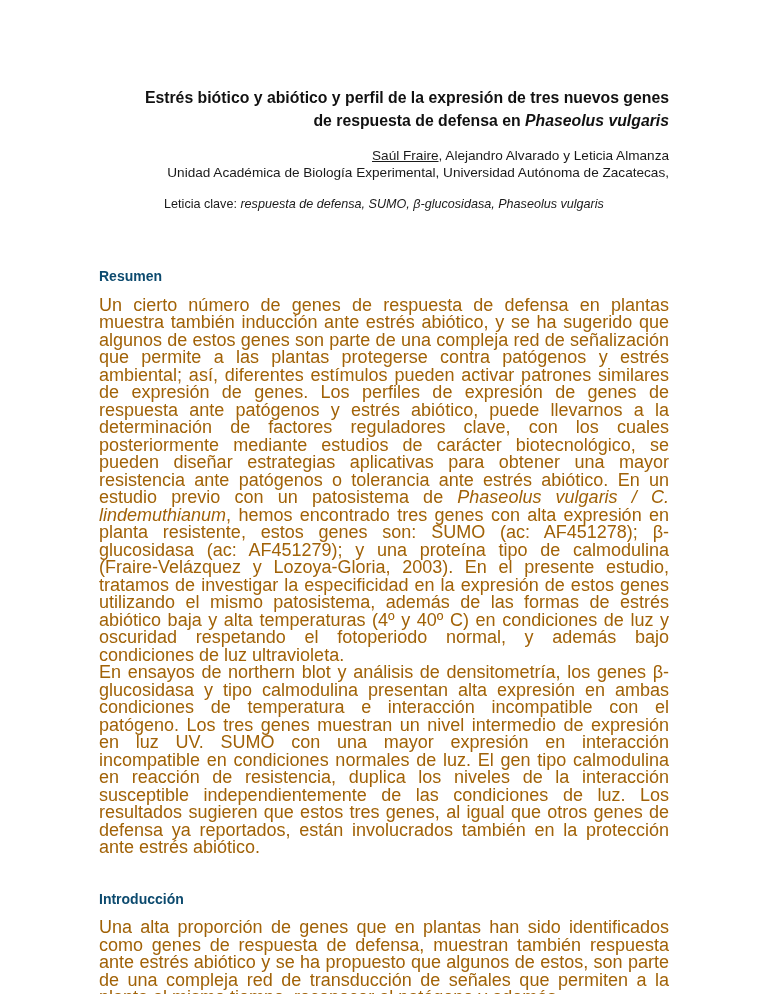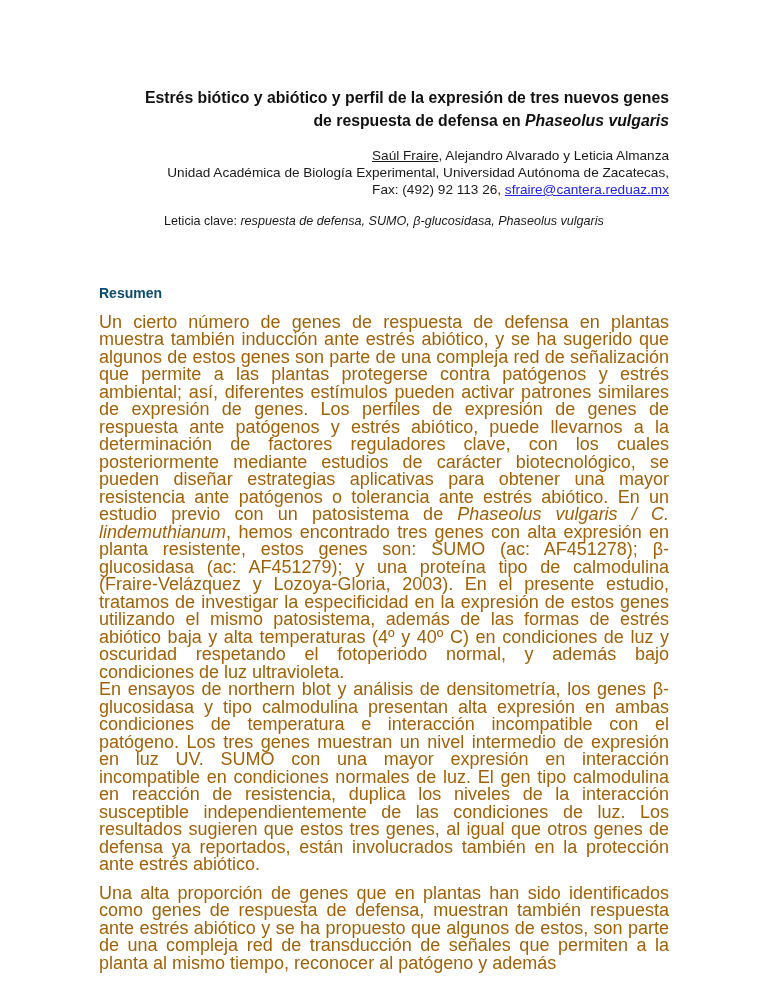--- a/index.html
+++ b/index.html
@@ -70,27 +70,27 @@
 </head>
 <body>
 
 <div class="page">
 
   <div class="title"><span>Estrés biótico y abiótico y perfil de la expresión de tres nuevos genes</span><br><span>de respuesta de defensa en </span><span class="italic">Phaseolus vulgaris</span></div>
 
   <div class="authors-block">
     <div><span class="underline">Saúl Fraire</span><span>, Alejandro Alvarado y Leticia Almanza</span></div>
     <div>Unidad Académica de Biología Experimental, Universidad Autónoma de Zacatecas,</div>
-    <div><span>Fax: (492) 92 113 26, </span><a class="email-link" href="#">sfraire@cantera.reduaz.mx</a></div>
   </div>
 
   <div class="keywords"><span>Leticia clave: </span><span class="value">respuesta de defensa, SUMO, β-glucosidasa, Phaseolus vulgaris</span></div>
 
   <h2 class="section-heading resumen-heading">Resumen</h2>
 
   <p class="body-para first-after-heading"><span>Un cierto número de genes de respuesta de defensa en plantas muestra también inducción ante estrés abiótico, y se ha sugerido que algunos de estos genes son parte de una compleja red de señalización que permite a las plantas protegerse contra patógenos y estrés ambiental; así, diferentes estímulos pueden activar patrones similares de expresión de genes. Los perfiles de expresión de genes de respuesta ante patógenos y estrés abiótico, puede llevarnos a la determinación de factores reguladores clave, con los cuales posteriormente mediante estudios de carácter biotecnológico, se pueden diseñar estrategias aplicativas para obtener una mayor resistencia ante patógenos o tolerancia ante estrés abiótico. En un estudio previo con un patosistema de </span><span class="italic">Phaseolus vulgaris / C. lindemuthianum</span><span>, hemos encontrado tres genes con alta expresión en planta resistente, estos genes son: SUMO (ac: AF451278); β-glucosidasa (ac: AF451279); y una proteína tipo de calmodulina (Fraire-Velázquez y Lozoya-Gloria, 2003). En el presente estudio, tratamos de investigar la especificidad en la expresión de estos genes utilizando el mismo patosistema, además de las formas de estrés abiótico baja y alta temperaturas (4º y 40º C) en condiciones de luz y oscuridad respetando el fotoperiodo normal, y además bajo condiciones de luz ultravioleta.</span></p>
 
   <p class="body-para">En ensayos de northern blot y análisis de densitometría, los genes β-glucosidasa y tipo calmodulina presentan alta expresión en ambas condiciones de temperatura e interacción incompatible con el patógeno. Los tres genes muestran un nivel intermedio de expresión en luz UV. SUMO con una mayor expresión en interacción incompatible en condiciones normales de luz. El gen tipo calmodulina en reacción de resistencia, duplica los niveles de la interacción susceptible independientemente de las condiciones de luz. Los resultados sugieren que estos tres genes, al igual que otros genes de defensa ya reportados, están involucrados también en la protección ante estrés abiótico.</p>
 
+  <h2 class="section-heading intro-heading">Introducción</h2>
 
   <p class="body-para first-after-heading">Una alta proporción de genes que en plantas han sido identificados como genes de respuesta de defensa, muestran también respuesta ante estrés abiótico y se ha propuesto que algunos de estos, son parte de una compleja red de transducción de señales que permiten a la planta al mismo tiempo,  reconocer al patógeno y además</p>
 
 </div>
 
 </body></html>

